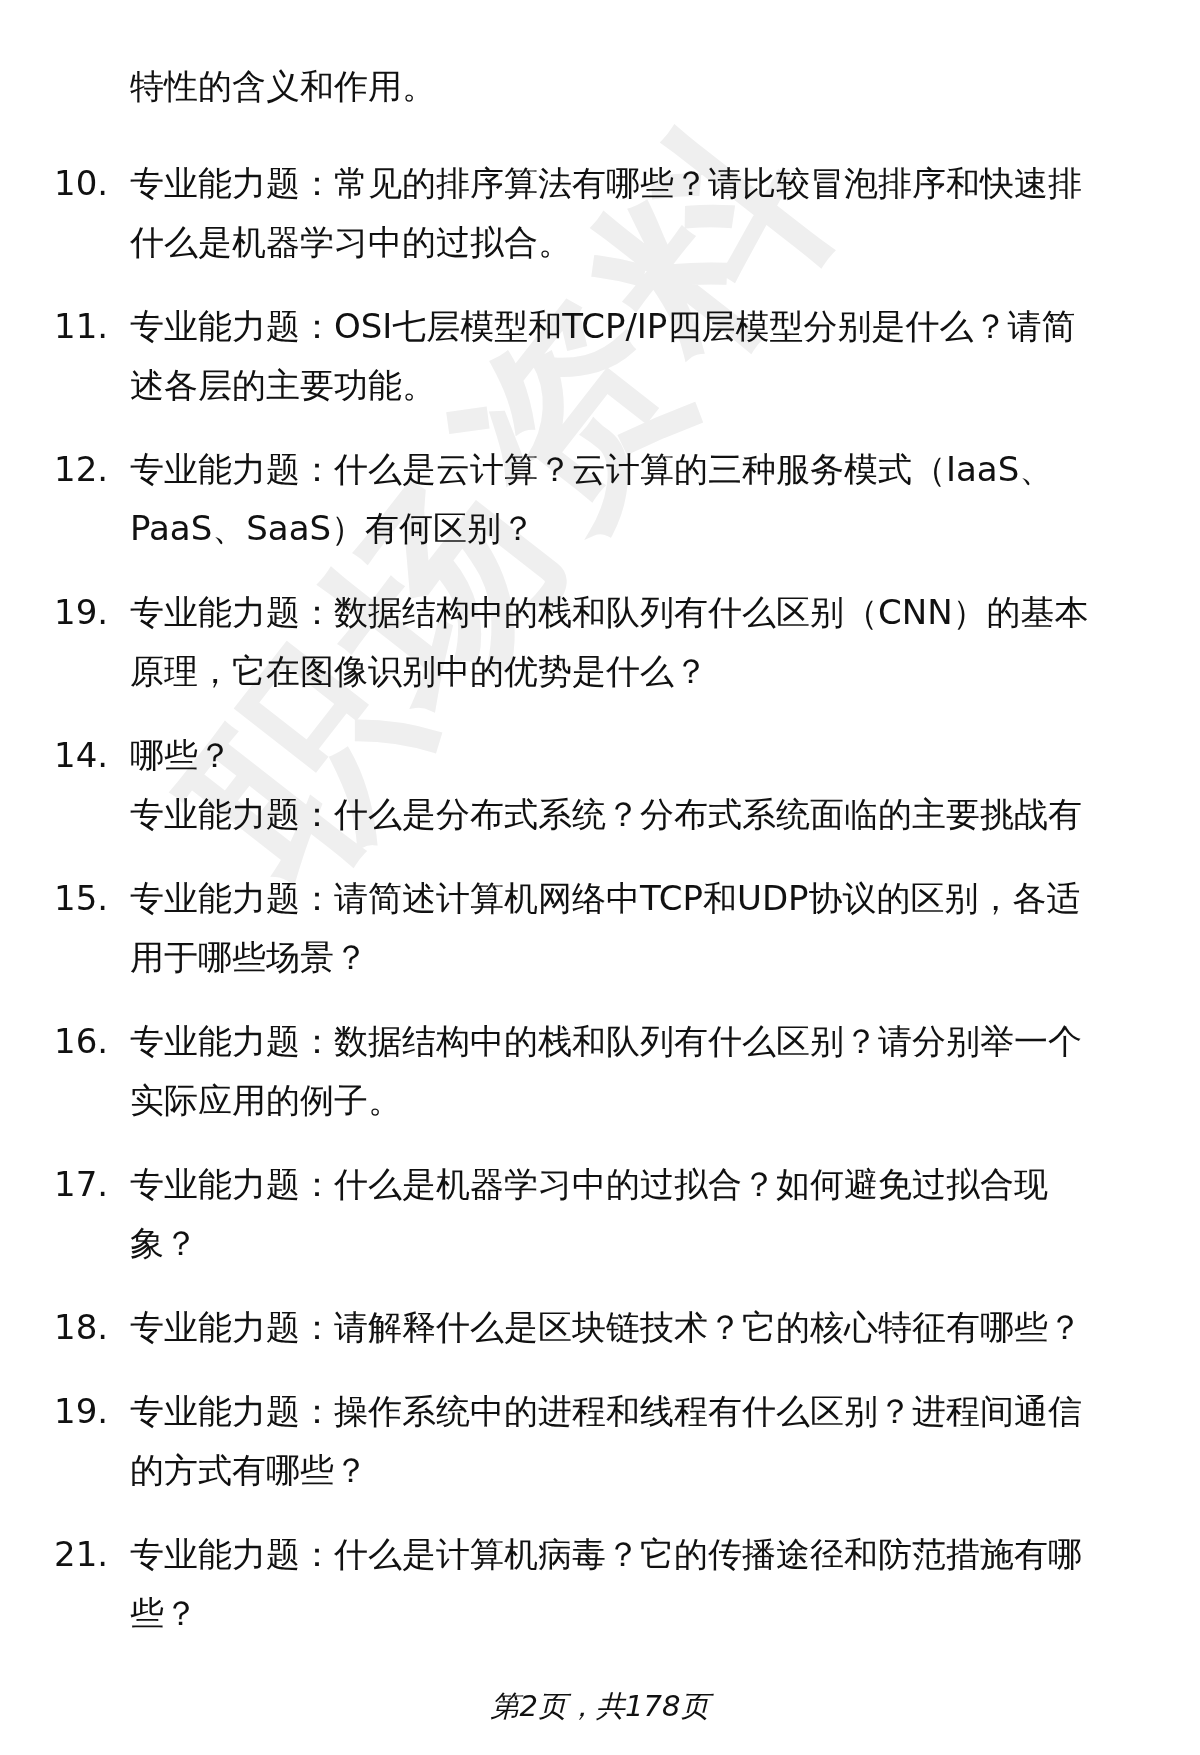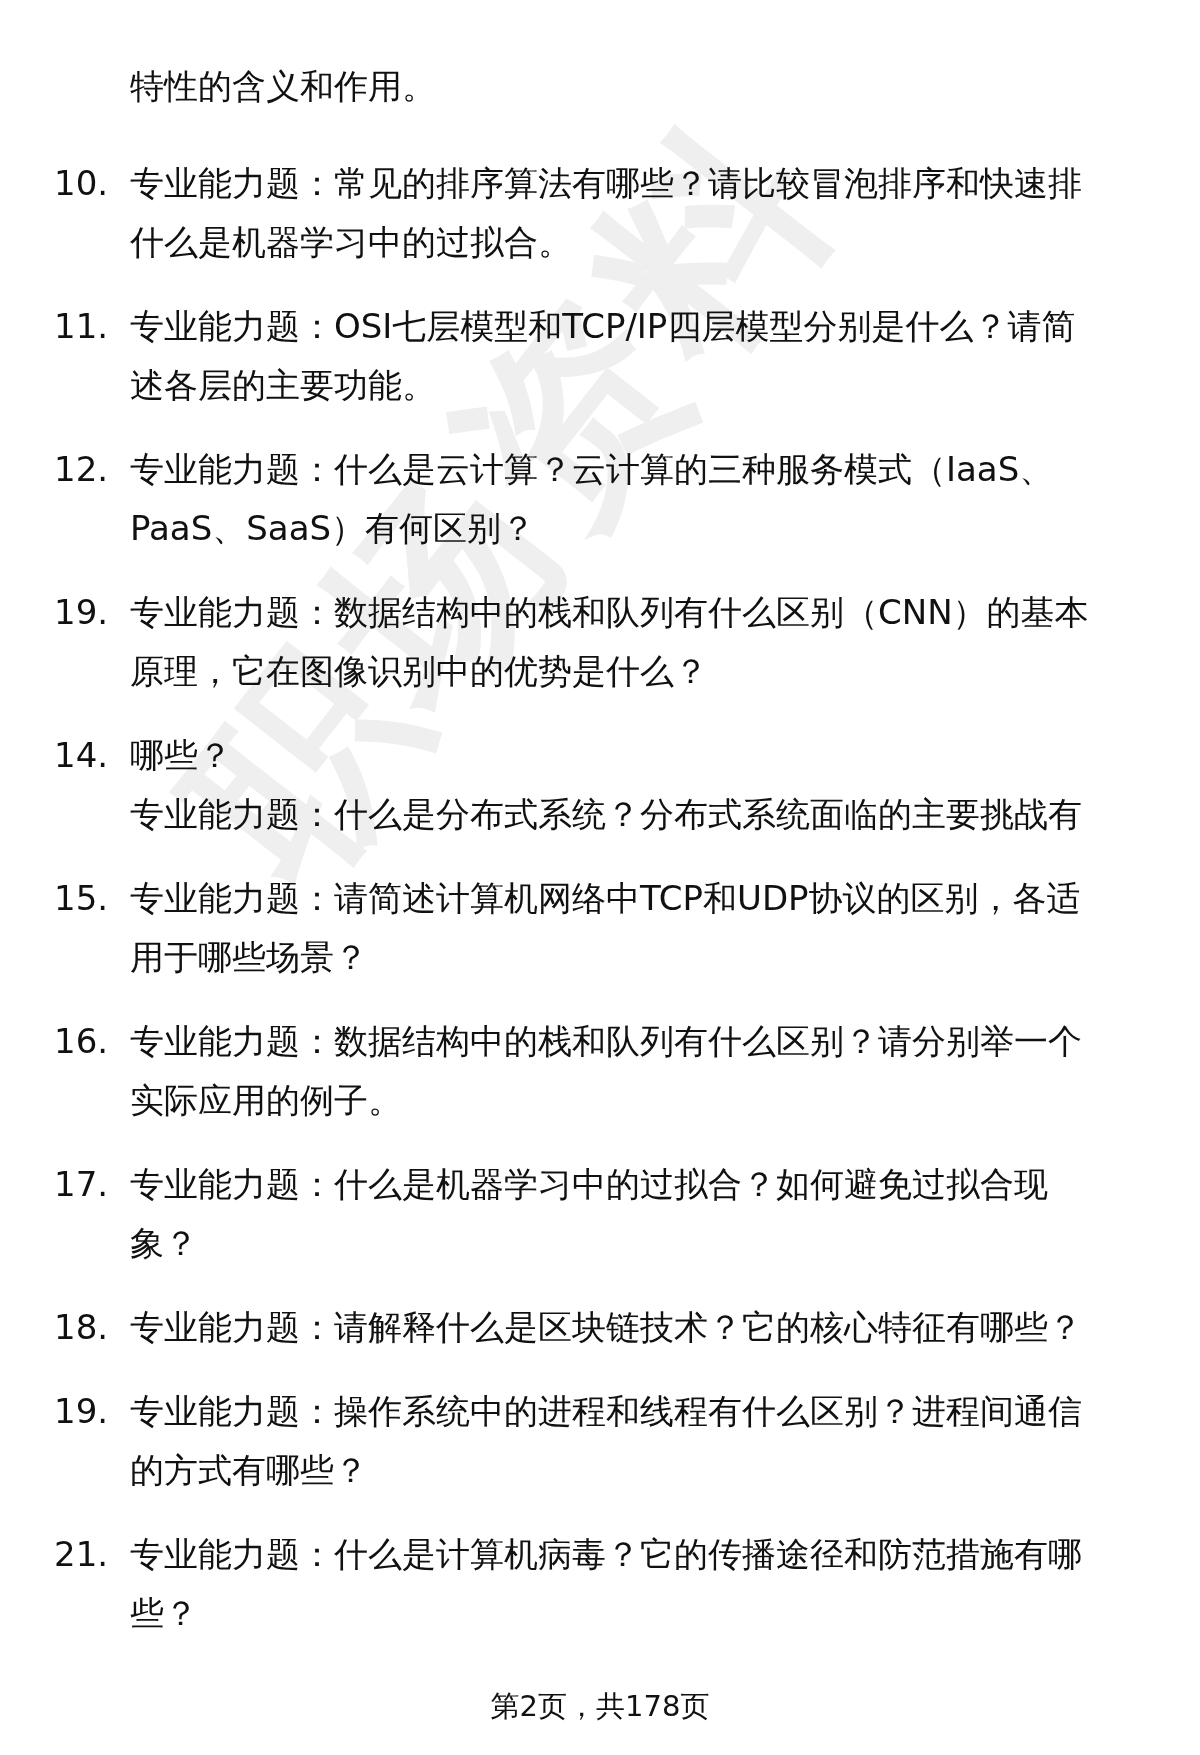--- a/index.html
+++ b/index.html
@@ -21,21 +21,21 @@
     .item { position: relative; margin-bottom: 37px; }
     .num {
       position: absolute; left: 54px; top: 0; font-size: 34px; line-height: 47px; width: 76px;
     }
     .text {
       margin-left: 130px; width: 1020px; font-size: 34px; line-height: 47px;
     }
     .text .ln { display: block; white-space: nowrap; margin-top: 12px; }
     .footer {
       position: absolute; left: 0; top: 1686px; width: 1200px; text-align: center;
-      font-size: 29px; line-height: 40px; color: #111111;
+      font-size: 29px; line-height: 40px; color: #111111; font-style: italic;
     }
   </style>
 </head>
 <body>
 
 <div class="watermark">职场资料</div>
 
 <div class="content">
   <div class="cont-line">特性的含义和作用。</div>
 

